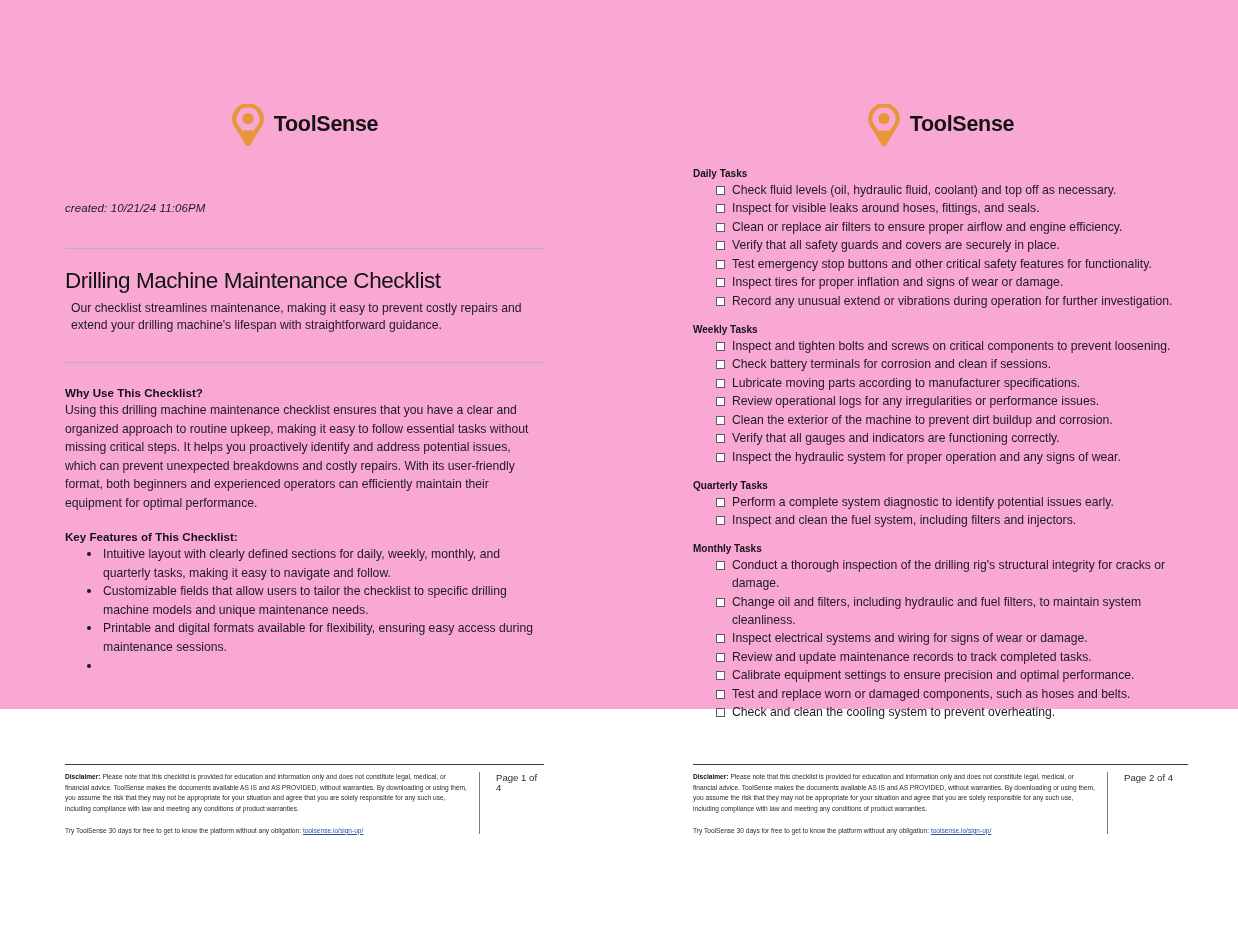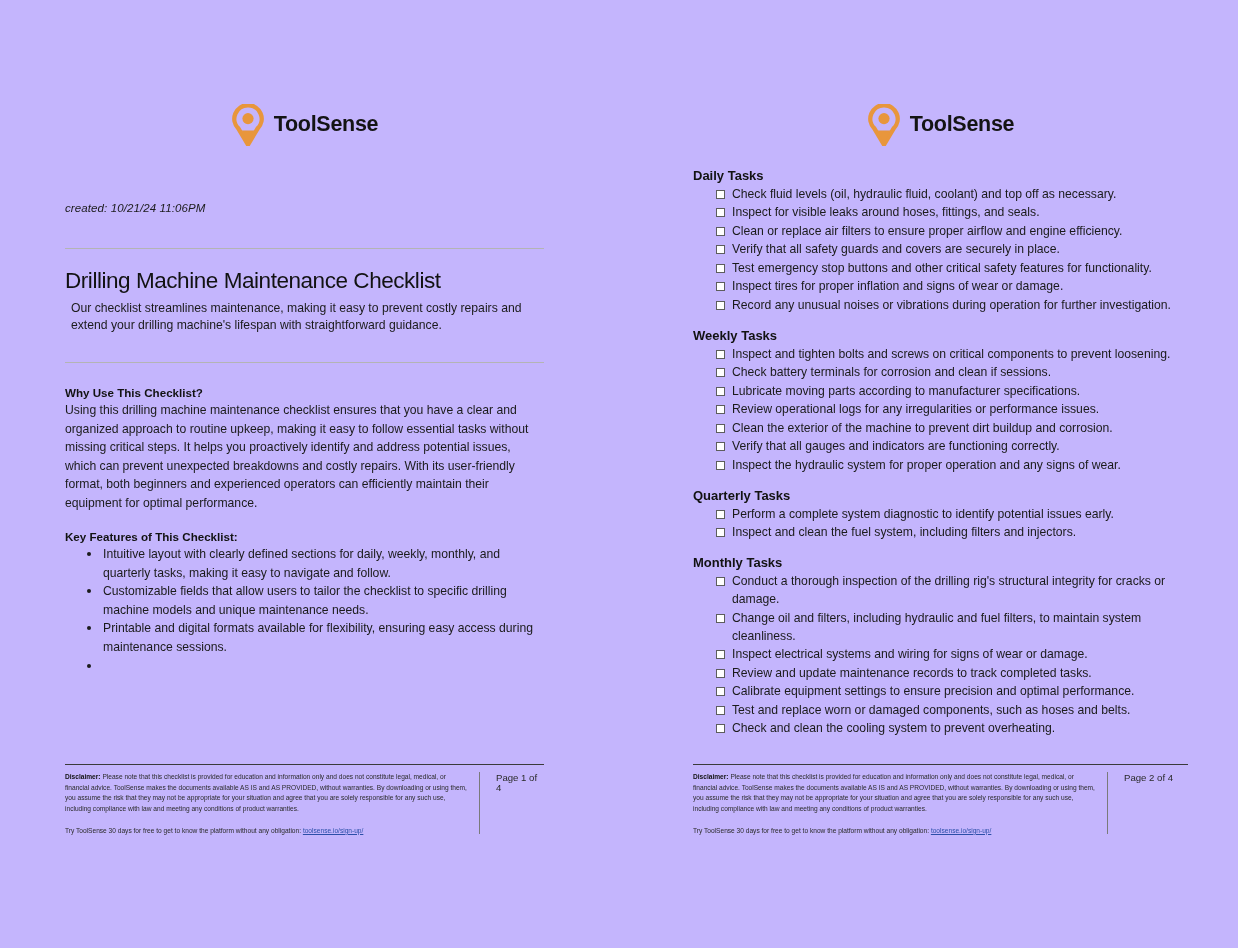--- a/index.html
+++ b/index.html
@@ -21,22 +21,22 @@
     height: 948px;
     background: #ffffff;
     overflow: hidden;
   }
 
   
   .page {
     position: absolute;
     top: 0;
     width: 619px;
-    height: 948px;
-    background: #c4b5fd;
+    height: 709px;
+    background: #f9a8d4;
     box-sizing: border-box;
   }
   .page-1 { left: 0; }
   .page-2 { left: 619px; }
 
   .page-inner {
     position: absolute;
     left: 65px;
     right: 75px;
     top: 0;
@@ -169,21 +169,21 @@
     position: absolute;
     top: 168px;
     left: 0;
     right: 0;
   }
   .cl-group { margin-bottom: 13px; }
   .cl-group:last-child { margin-bottom: 0; }
 
   .cl-heading {
     margin: 0 0 3px 0;
-    font-size: 13px;
+    font-size: 10px;
     font-weight: 700;
     color: #121212;
   }
   .cl-items {
     margin: 0;
     padding: 0;
     list-style: none;
   }
   .cl-items li {
     position: relative;
@@ -383,21 +383,21 @@
               <li>
               <span class="cl-box"></span>
               <span class="cl-text">Test emergency stop buttons and other critical safety features for functionality.</span>
             </li>
               <li>
               <span class="cl-box"></span>
               <span class="cl-text">Inspect tires for proper inflation and signs of wear or damage.</span>
             </li>
               <li>
               <span class="cl-box"></span>
-              <span class="cl-text">Record any unusual noises or vibrations during operation for further investigation.</span>
+              <span class="cl-text">Record any unusual extend or vibrations during operation for further investigation.</span>
             </li>
             </ul>
         </div>
           <div class="cl-group">
           <h2 class="cl-heading">Weekly Tasks</h2>
           <ul class="cl-items">
               <li>
               <span class="cl-box"></span>
               <span class="cl-text">Inspect and tighten bolts and screws on critical components to prevent loosening.</span>
             </li>

